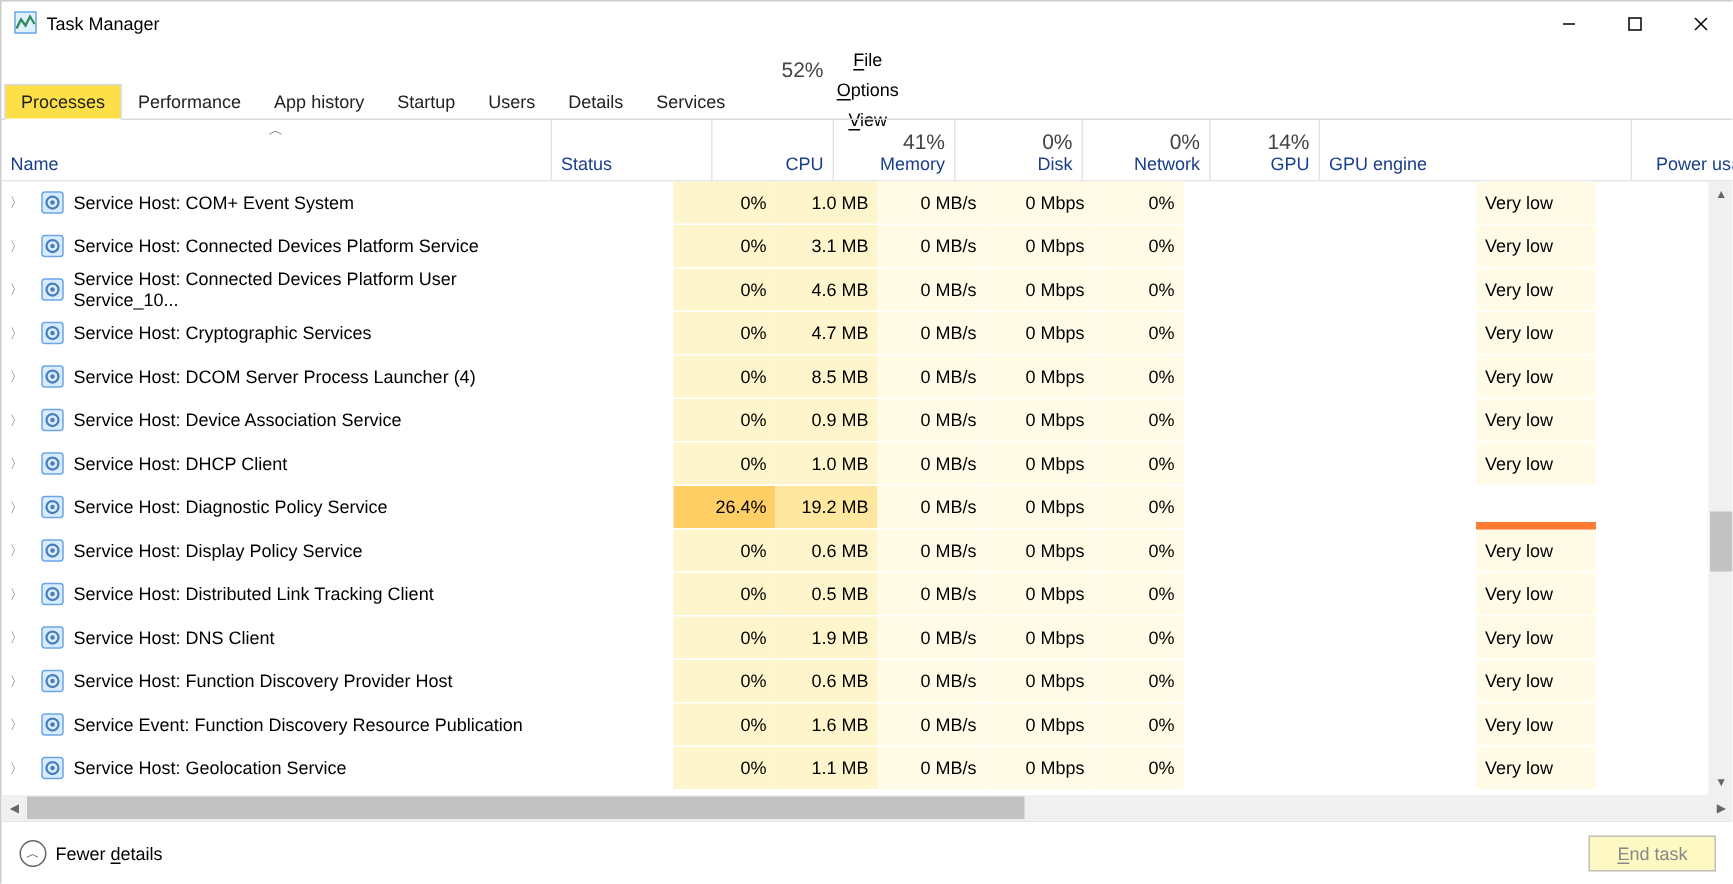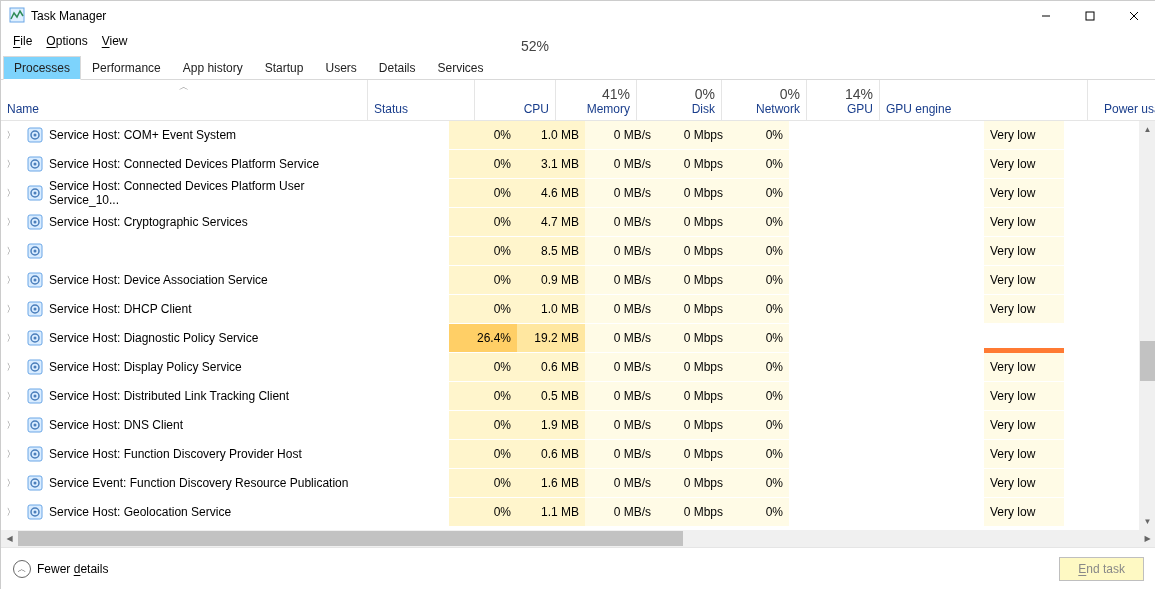--- a/index.html
+++ b/index.html
@@ -4,26 +4,26 @@
 <style>
   html,body{margin:0;padding:0;font-family:"Segoe UI",Arial,sans-serif;font-size:12px;color:#000;background:#fff;height:100%;}
   .window{display:flex;flex-direction:column;width:1155px;height:589px;border:1px solid #ccc;position:relative;}
   
   .titlebar{display:flex;align-items:center;height:30px;padding-left:8px;}
   .titlebar .title{margin-left:6px;}
   .winctrls{margin-left:auto;display:flex;}
   .winbtn{width:44px;height:30px;display:flex;align-items:center;justify-content:center;color:#333;}
   .winbtn svg{width:10px;height:10px;}
   
-  .menubar{display:flex;gap:2px;padding:0 6px 2px 6px;height:20px;align-items:center;}
+  .menubar{display:flex;gap:2px;padding:0 6px 2px 6px;height:20px;align-items:center;flex-direction:column;}
   .menuitem{padding:2px 6px;height:18px;display:flex;align-items:center;}
   
   .tabstrip{display:flex;border-bottom:1px solid #d9d9d9;padding-left:2px;padding-top:2px;}
   .tab{padding:4px 10px;border:1px solid transparent;position:relative;top:1px;color:#222;}
-  .tab.active{border:1px solid #d9d9d9;border-bottom:1px solid #fff;background:#7dd3fc;}
+  .tab.active{border:1px solid #d9d9d9;border-bottom:1px solid #fff;background:#fde047;}
   
   .colhead{display:flex;border-bottom:1px solid #e5e5e5;position:relative;height:40px;}
   .colhead .cell{border-right:1px solid #e5e5e5;display:flex;flex-direction:column;justify-content:flex-end;padding:0 6px 4px 6px;color:#1a3e8c;}
   .colhead .cell.right{text-align:right;align-items:flex-end;}
   .colhead .cell .pct{color:#444;font-size:14px;}
   .sort-caret{position:absolute;top:0;left:178px;color:#777;font-size:10px;}
   .c-name{flex:0 0 354px;}
   .c-status{flex:0 0 94px;}
   .c-cpu{flex:0 0 68px;gap:48px;}
   .c-mem{flex:0 0 68px;}
@@ -234,20 +234,21 @@
         <div class="cell c-power t-power">Very low</div>
       </div>
       <div class="row">
         <div class="chev">〉</div>
         <div class="cell" style="flex:0 0 334px;">
           <span class="svcicon"><svg viewBox="0 0 16 16">
               <rect x="1" y="1" width="14" height="14" rx="2" fill="#d9ecff" stroke="#6aa6e6"></rect>
               <circle cx="8" cy="8" r="4" fill="none" stroke="#4a7ebb" stroke-width="1.5"></circle>
               <circle cx="8" cy="8" r="1.5" fill="#4a7ebb"></circle>
             </svg></span>
+          <span>Service Host: DCOM Server Process Launcher (4)</span>
         </div>
         <div class="cell c-status"></div>
         <div class="cell c-cpu right t-cpu">0%</div>
         <div class="cell c-mem right t-mem">8.5 MB</div>
         <div class="cell c-disk right t-disk">0 MB/s</div>
         <div class="cell c-net right t-net">0 Mbps</div>
         <div class="cell c-gpu right t-gpu">0%</div>
         <div class="cell c-gpue"></div>
         <div class="cell c-power t-power">Very low</div>
       </div>

